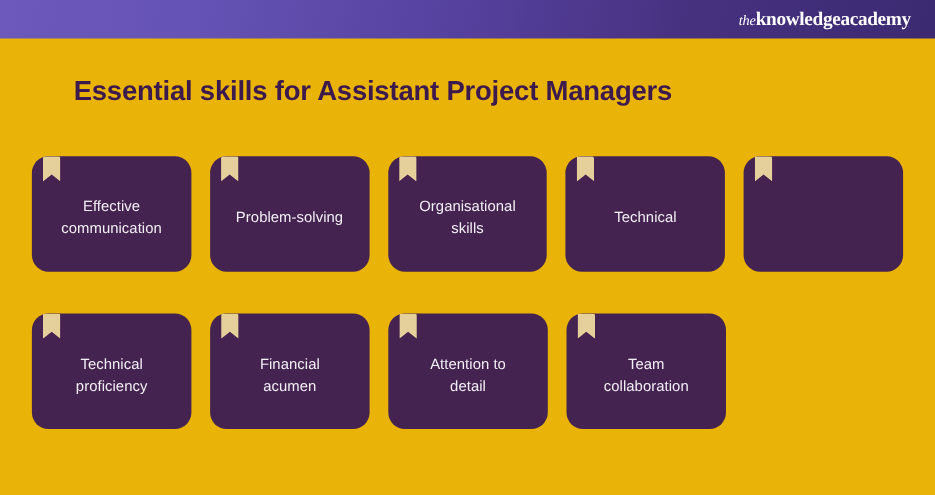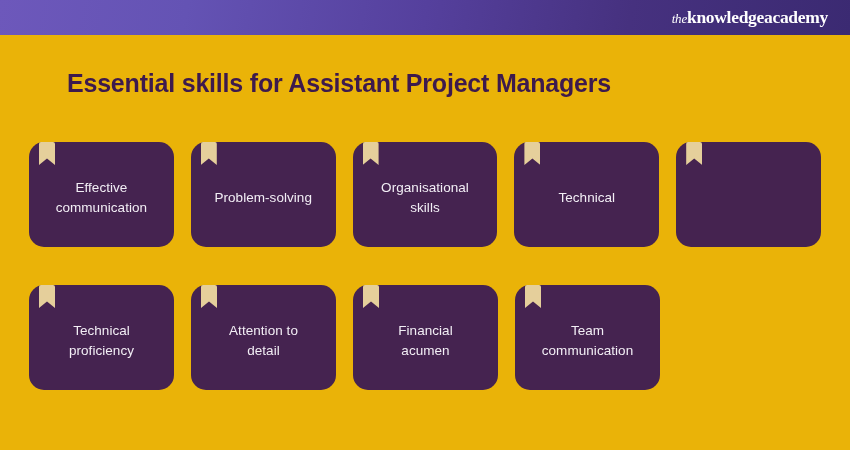--- a/index.html
+++ b/index.html
@@ -159,29 +159,29 @@
     </div>
 
     <div class="row">
       <div class="card">
         <span class="bookmark"></span>
         <span class="card-label">Technical
 proficiency</span>
       </div>
       <div class="card">
         <span class="bookmark"></span>
+        <span class="card-label">Financial
+acumen</span>
+      </div>
+      <div class="card">
+        <span class="bookmark"></span>
         <span class="card-label">Attention to
 detail</span>
       </div>
       <div class="card">
         <span class="bookmark"></span>
-        <span class="card-label">Financial
-acumen</span>
-      </div>
-      <div class="card">
-        <span class="bookmark"></span>
         <span class="card-label">Team
-communication</span>
+collaboration</span>
       </div>
     </div>
 
   </div>
 </div>
 
 </body></html>

